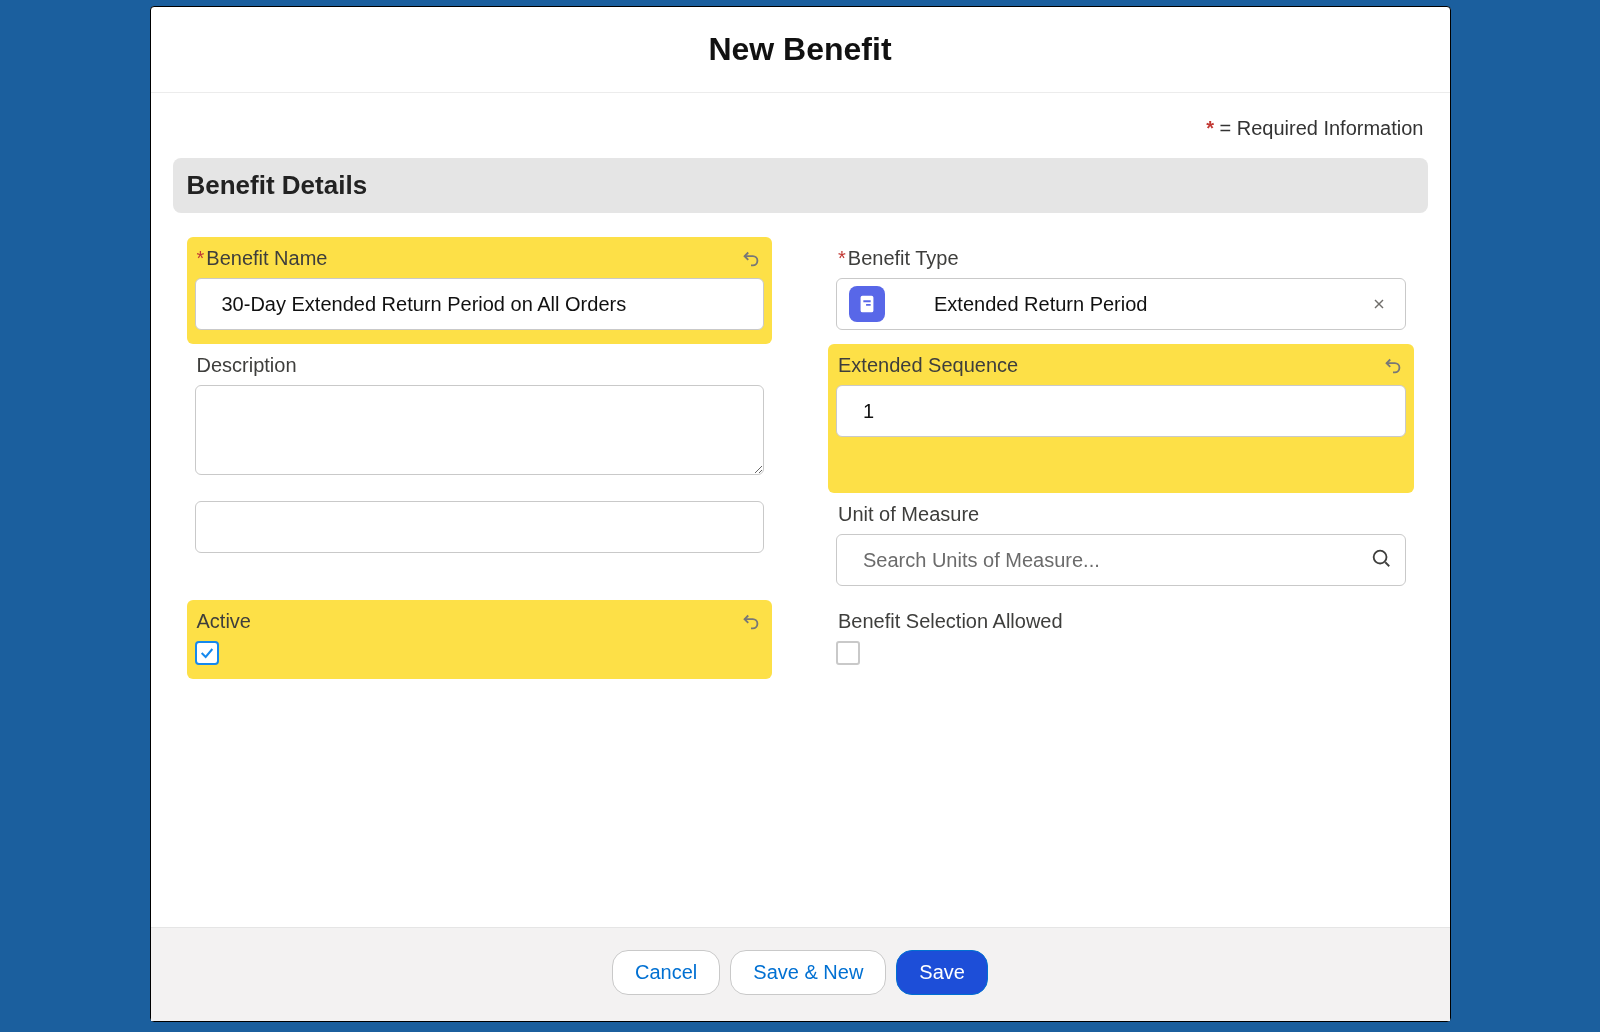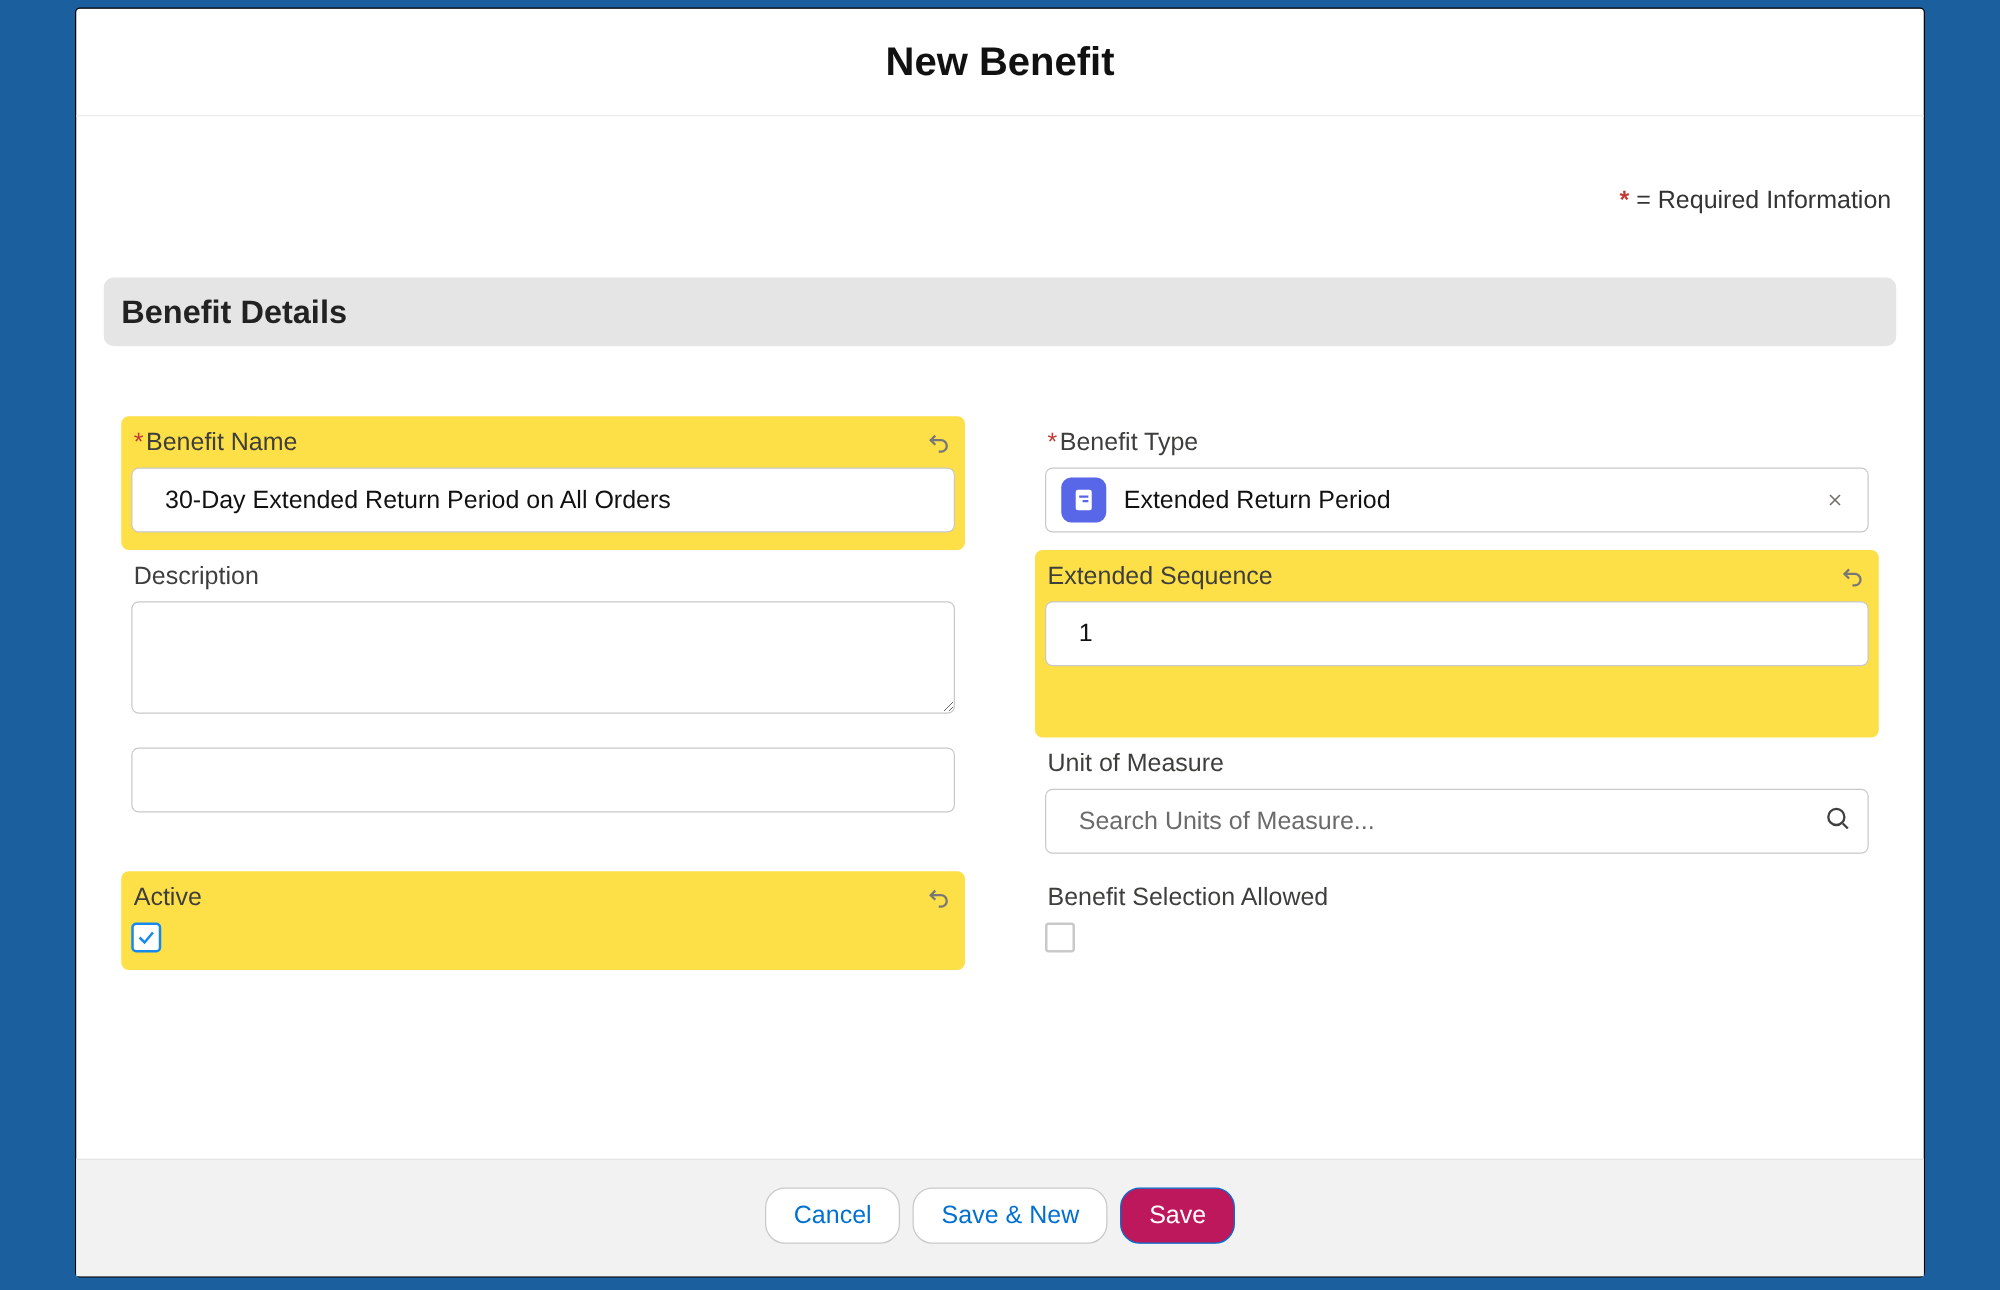--- a/index.html
+++ b/index.html
@@ -5,26 +5,26 @@
   * { box-sizing: border-box; }
   html, body { margin:0; padding:0; font-family: -apple-system, "Segoe UI", "Helvetica Neue", Arial, sans-serif; }
   body {
     background: linear-gradient(#1b5f9e,#1b5f9e);
     width:1600px; height:1032px; overflow:hidden;
     padding-top: 6px;
   }
   .modal {
     position: relative;
     margin: 0 auto;
-    width: 1480px;
+    width: 1301px;
     height: 1016px;
     background:#fff;
     border:1px solid #000;
     border-radius:4px;
-    display:flex; flex-direction:column;gap:32px;
+    display:flex; flex-direction:column;
   }
   .modal-header {
     text-align:center;
     padding:24px 0 24px;
     border-bottom:1px solid #ececec;
   }
   .modal-header h1 { margin:0; font-size:32px; font-weight:700; color:#111; }
   .req-row {
     text-align:right;
     font-size:20px;
@@ -70,21 +70,21 @@
   .lookup {
     width:100%; height:52px;
     border:1px solid #c9c9c9; border-radius:6px; background:#fff;
     display:flex; align-items:center; padding:0 12px; gap:14px;
   }
   .lookup .chip-icon {
     width:36px; height:36px; border-radius:8px; background:#5867e8;
     display:flex; align-items:center; justify-content:center; color:#fff;
   }
   .lookup .chip-icon svg{width:22px;height:22px;}
-  .lookup .chip-txt { flex:1; font-size:20px; color:#111; }
+  .lookup .chip-txt { flex:1; font-size:20px; color:#111;margin-left:35px; }
   .lookup .clear {
     width:28px; height:28px; display:flex; align-items:center; justify-content:center;
     color:#706e6b; cursor:pointer; border:none; background:none;
     font-size:20px;
   }
   .search-input-wrap { position:relative; }
   .search-input-wrap .txt-input { padding-right:44px; color:#333; }
   .search-input-wrap .txt-input::placeholder { color:#6b6b6b; }
   .search-icon { position:absolute; right:14px; top:50%; transform:translateY(-50%); color:#3e3e3c; }
   .search-icon svg{width:22px;height:22px;}
@@ -105,21 +105,21 @@
     margin-top:auto;
     border-top:1px solid #e5e5e5;
     background:#f3f2f2;
     padding:22px 0 26px;
     display:flex; justify-content:center; gap:10px;
   }
   .btn {
     font-size:20px; padding:10px 22px; border-radius:16px; cursor:pointer;
     border:1px solid #c9c9c9; background:#fff; color:#0070d2;
   }
-  .btn.primary { background:#be185d; color:#fff; border-color:#0070d2; }
+  .btn.primary { background:#1d4ed8; color:#fff; border-color:#0070d2; }
 </style>
 </head>
 <body>
 
 <div class="modal">
 
   <div class="modal-header">
     <h1>New Benefit</h1>
   </div>
 

